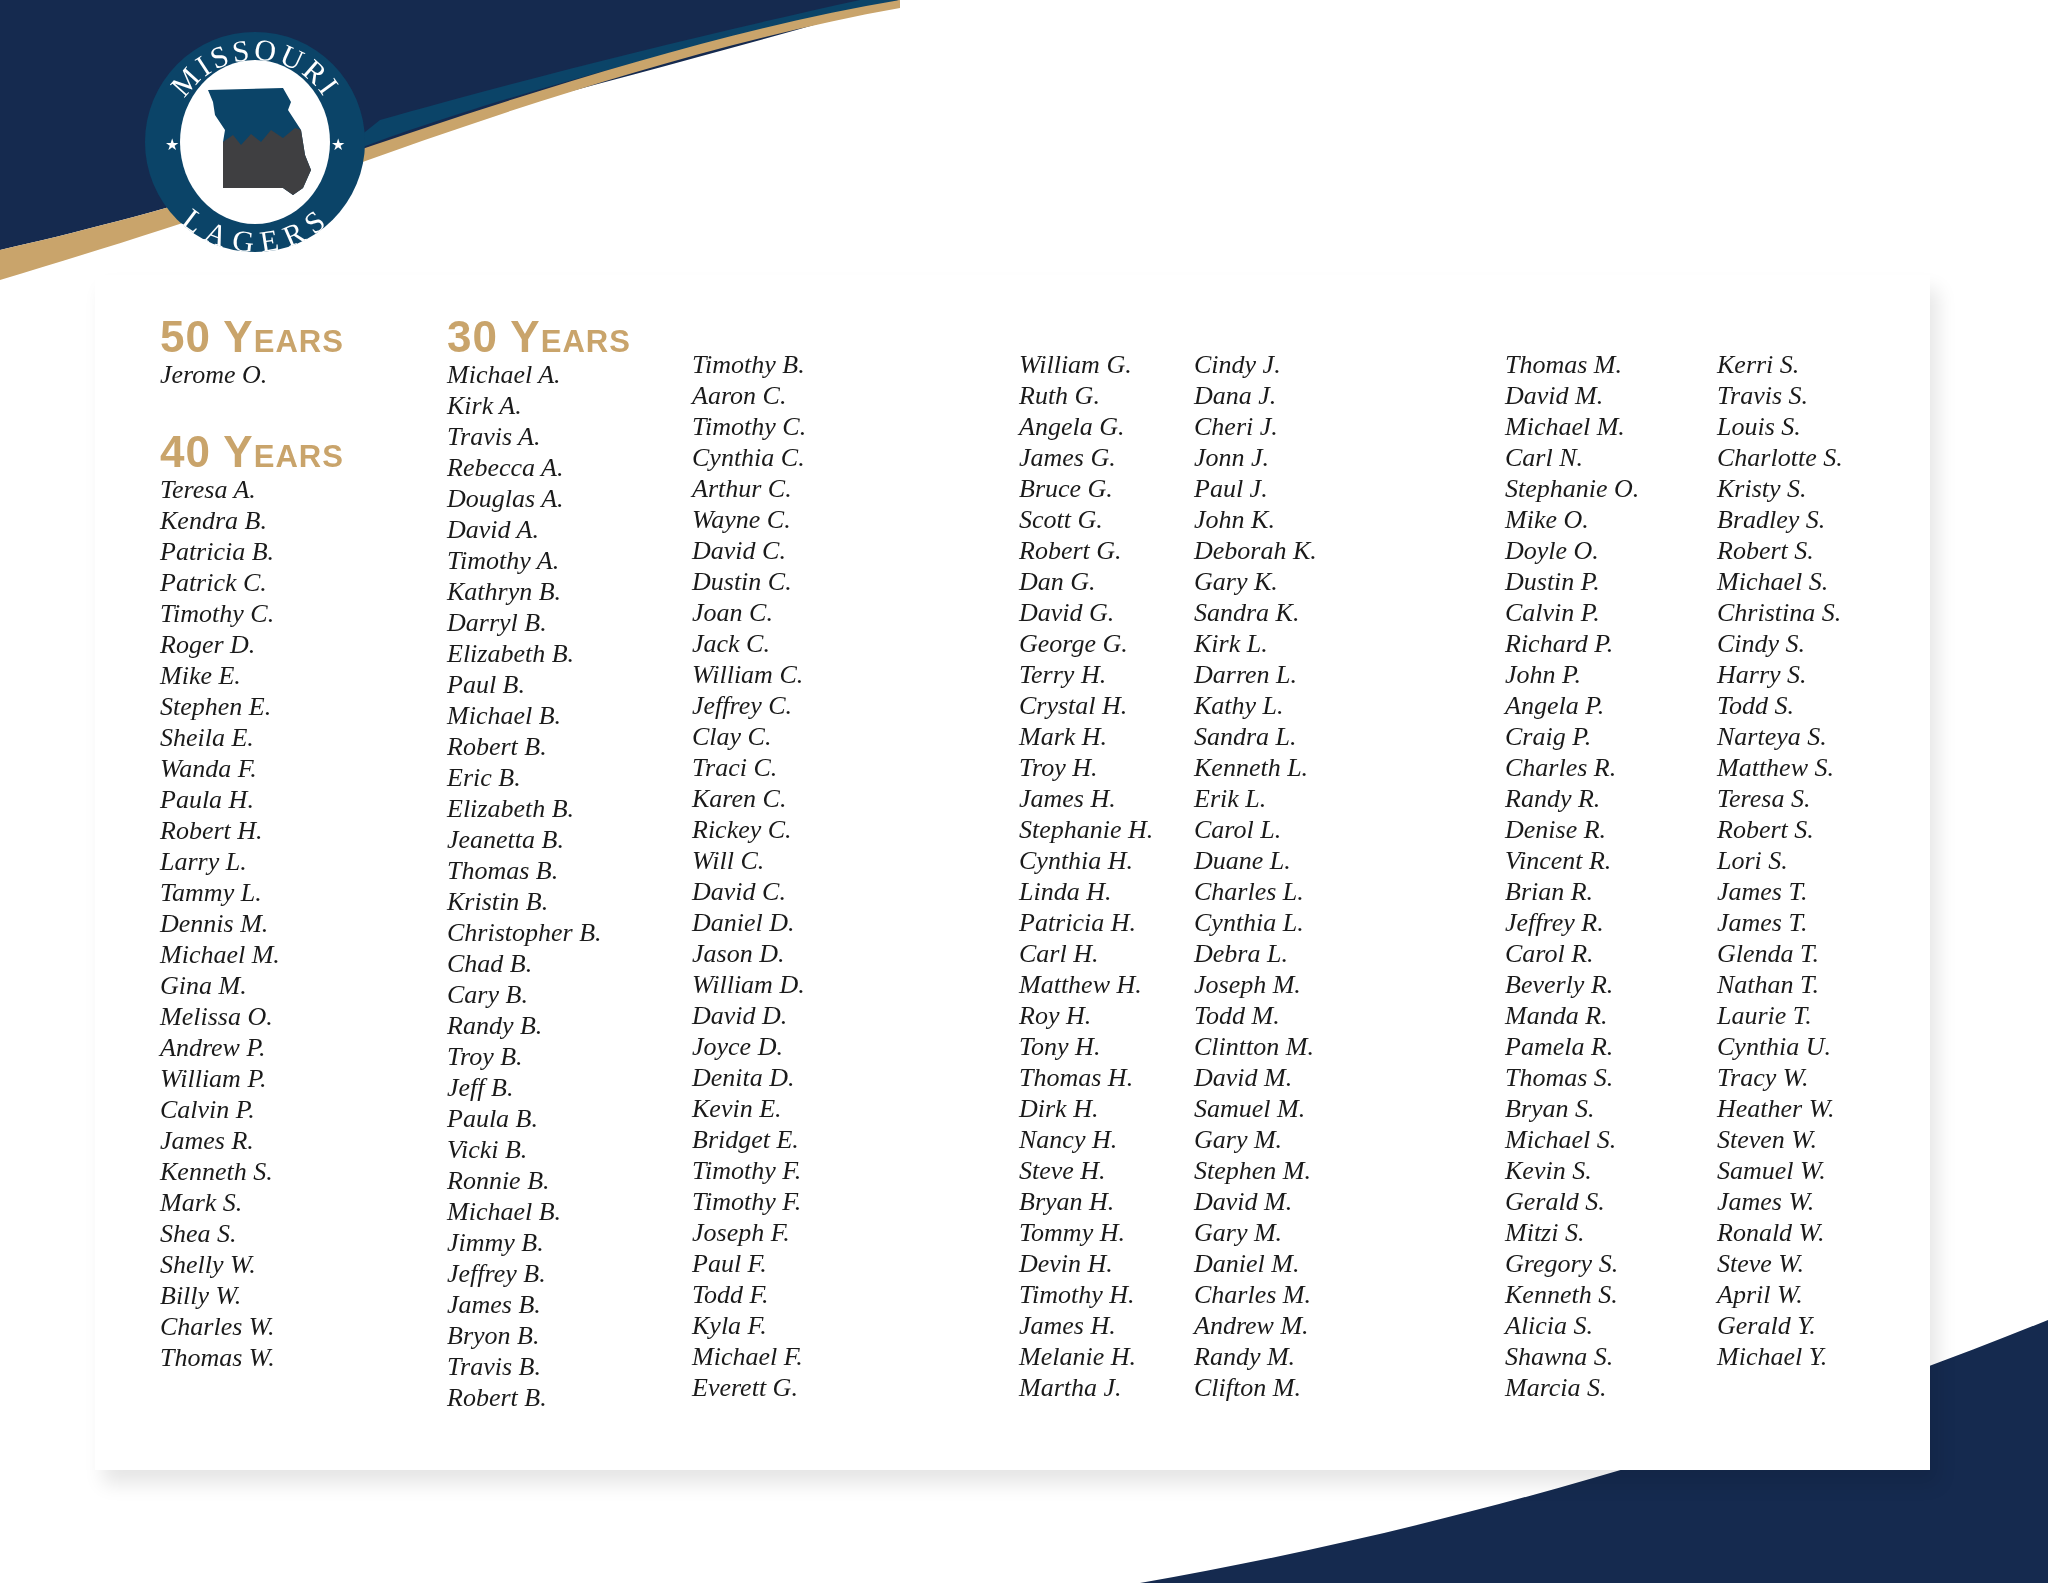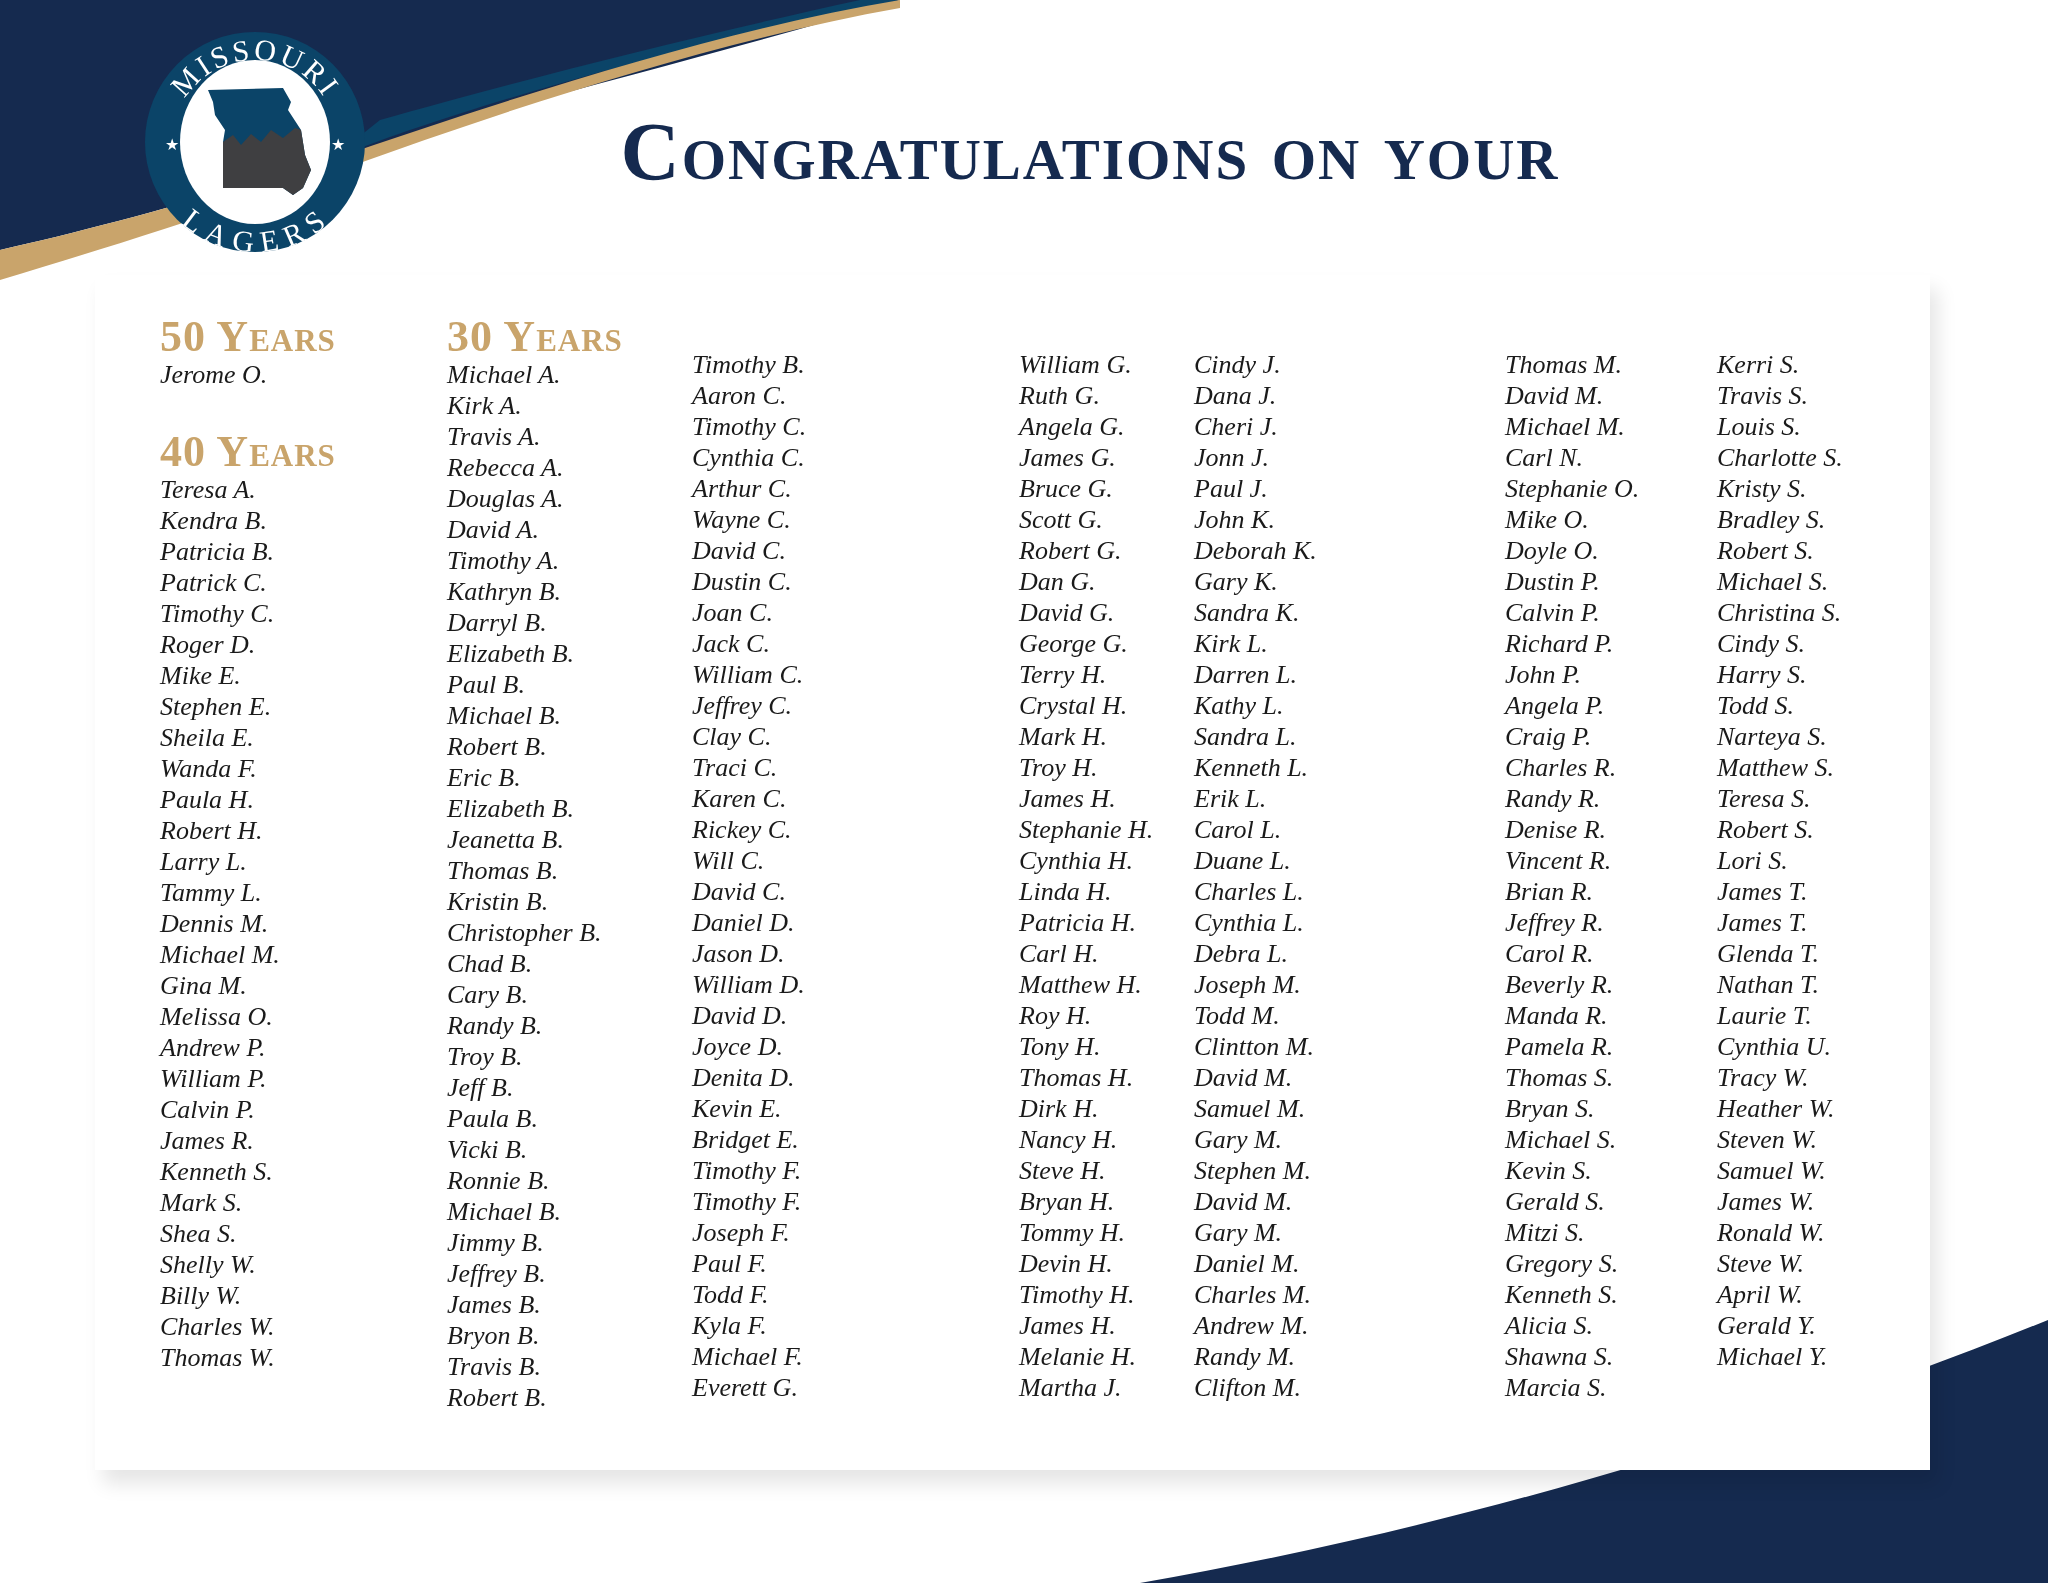--- a/index.html
+++ b/index.html
@@ -4,21 +4,21 @@
 <style>
   html, body { margin:0; padding:0; }
   body { width:2048px; height:1583px; position:relative; overflow:hidden; background:#ffffff; font-family:"DejaVu Serif", serif; }
   .bg-svg { position:absolute; left:0; top:0; width:2048px; height:1583px; }
   .card { position:absolute; left:95px; top:275px; width:1835px; height:1195px; background:#ffffff;
           box-shadow: 8px 14px 18px rgba(0,0,0,0.10); }
   .logo { position:absolute; left:143px; top:30px; width:225px; height:225px; }
   .title { position:absolute; left:420px; top:110px; width:1340px; text-align:center; color:#152a4f;
            font-family:"Liberation Serif", serif; font-weight:bold; font-variant:small-caps; font-size:82px; line-height:84px; letter-spacing:2px; }
   .col { position:absolute; top:0; }
-  .section-title { font-family:Liberation Serif, serif; font-variant:small-caps; color:#c9a46b; font-size:44px; line-height:44px; margin:0; letter-spacing:1px; }
+  .section-title { font-family:Liberation Sans, sans-serif; font-variant:small-caps; color:#c9a46b; font-size:44px; line-height:44px; margin:0; letter-spacing:1px; }
   .names { list-style:none; margin:0; padding:0; }
   .names li { font-family:"Liberation Serif", serif; font-style:italic; font-size:26px; line-height:31px; color:#1a1a1a; white-space:nowrap; }
 </style>
 </head>
 <body>
 
 <svg class="bg-svg" viewBox="0 0 2048 1583" preserveAspectRatio="none">
 
   <path d="M0,0 L900,0 C700,60 450,120 330,160 C200,200 90,230 0,250 Z" fill="#152a4f"></path>
 
@@ -315,14 +315,13 @@
     <textPath href="#arcTop" startOffset="50%" text-anchor="middle">MISSOURI</textPath>
   </text>
   <text font-family="Liberation Serif, serif" font-size="30" fill="#ffffff" letter-spacing="3" dominant-baseline="hanging">
     <textPath href="#arcBot" startOffset="50%" text-anchor="middle">LAGERS</textPath>
   </text>
   <text x="22" y="120" font-size="16" fill="#ffffff">★</text>
   <text x="188" y="120" font-size="16" fill="#ffffff">★</text>
 </svg>
 
 <div class="title">
-  <div>Congratulations on your</div>
 </div>
 
 </body></html>

